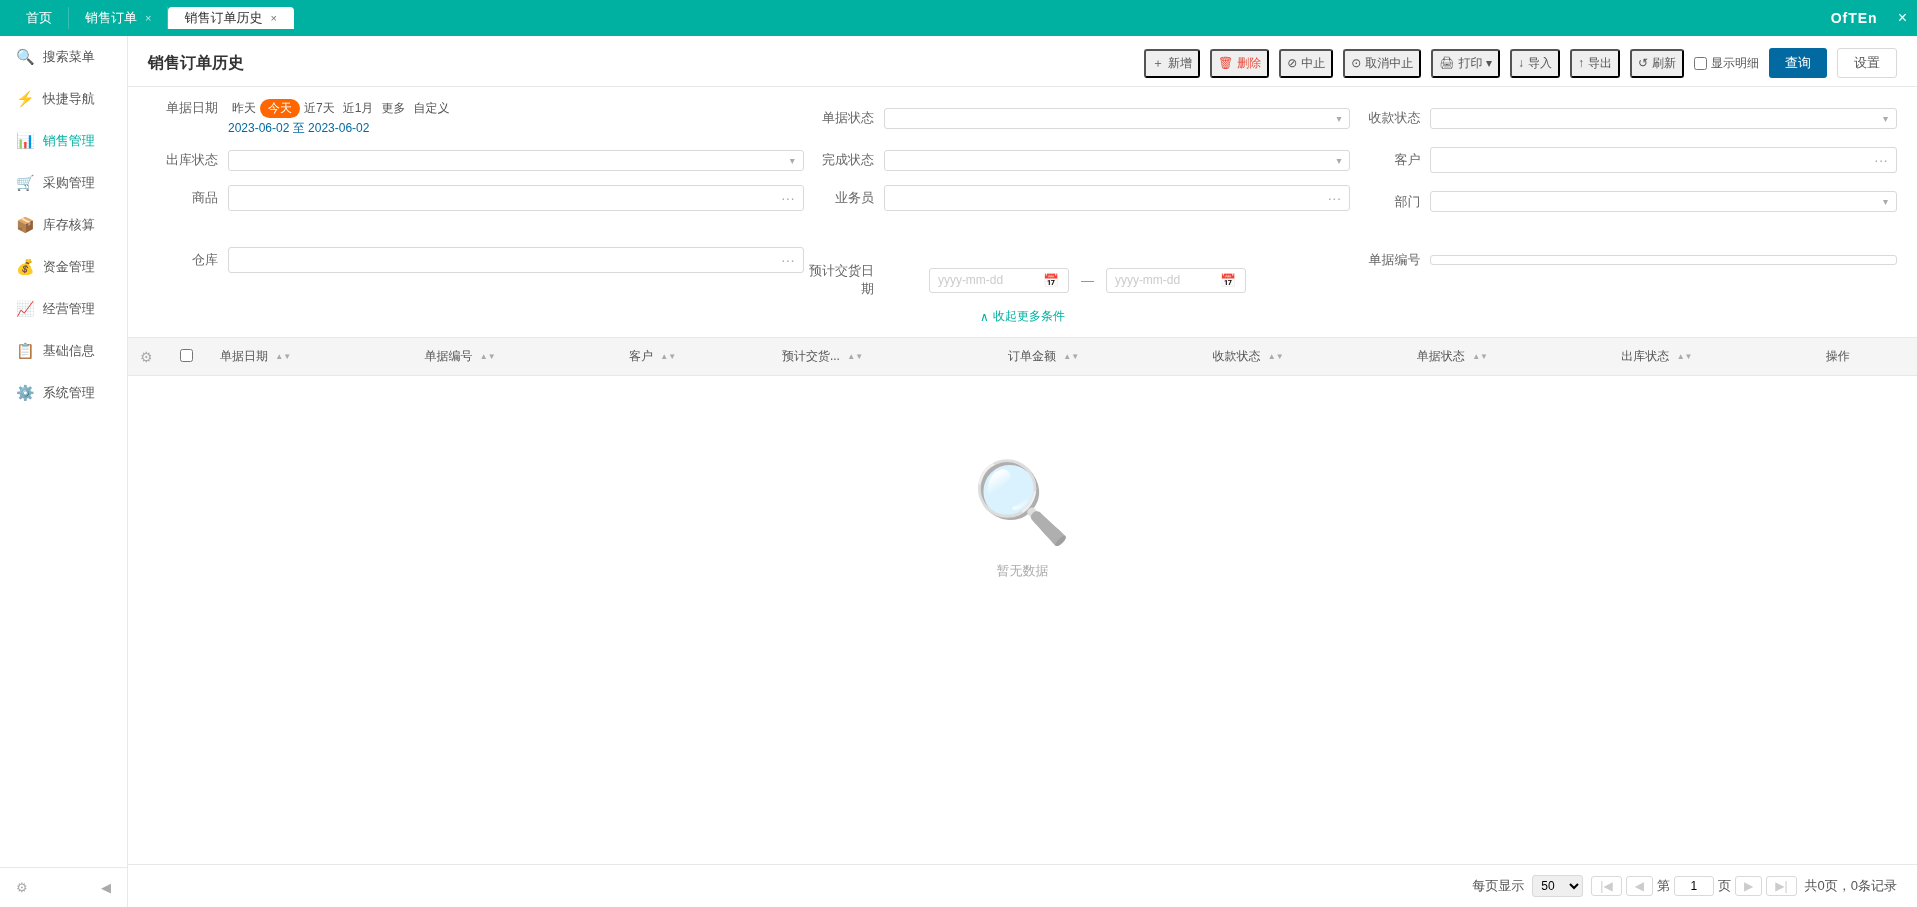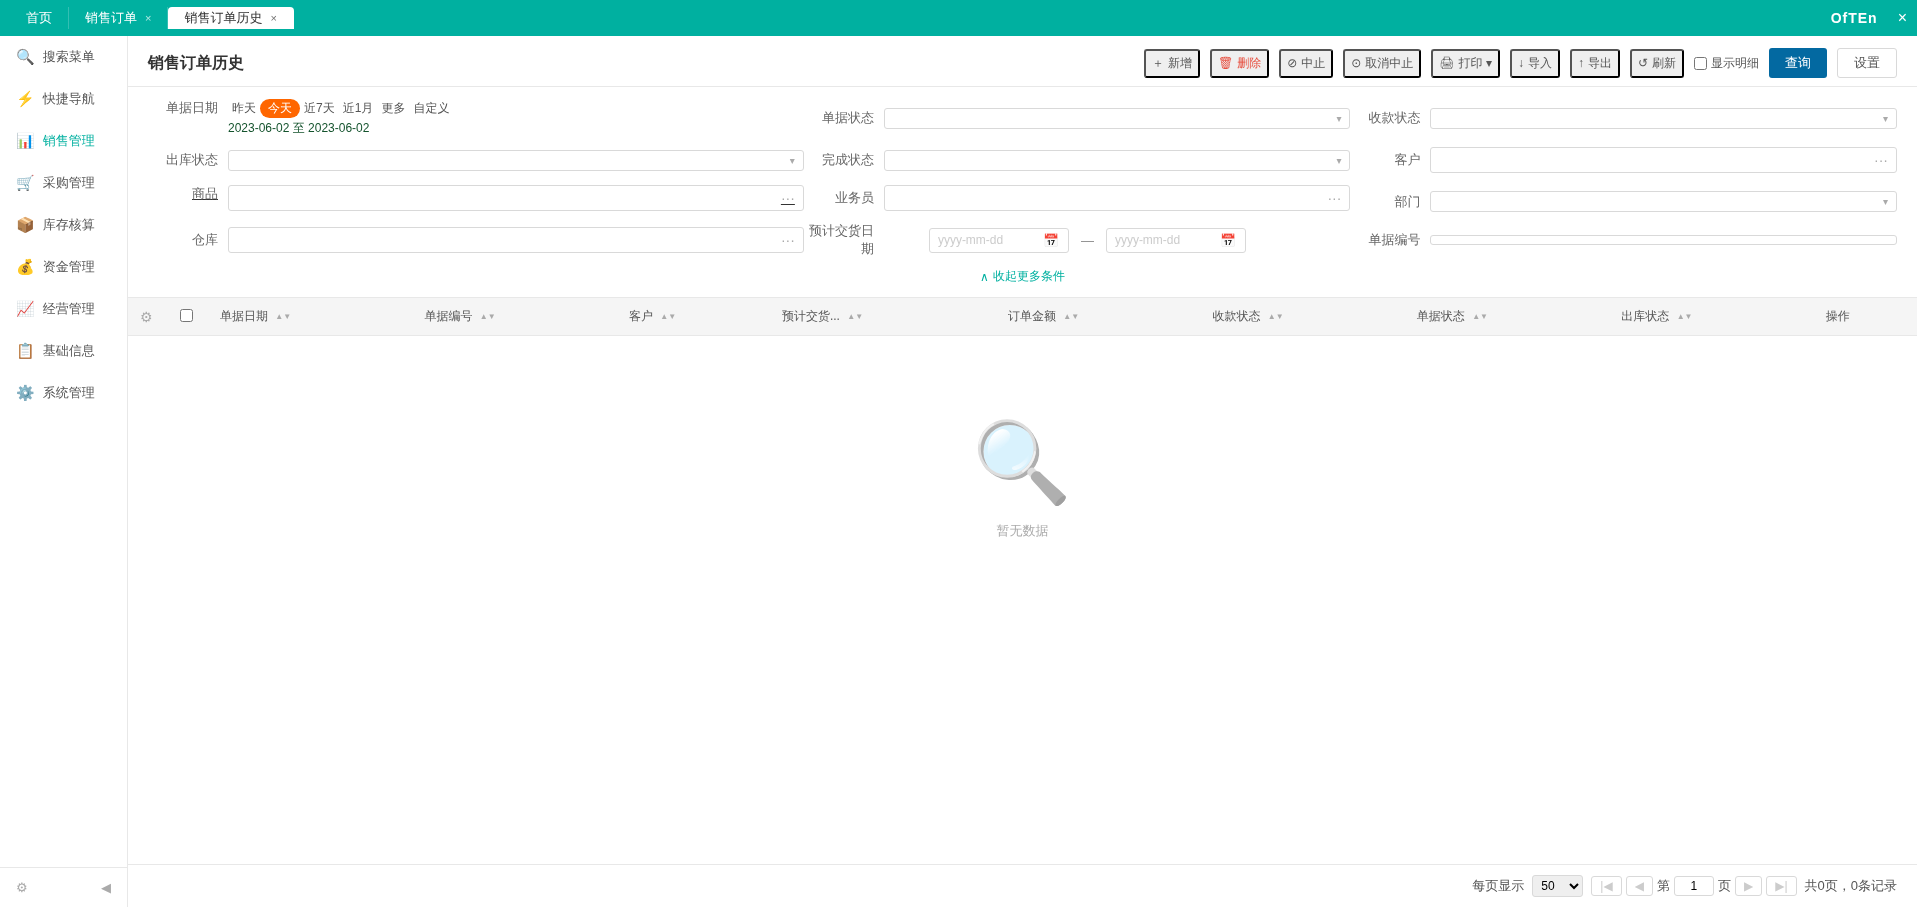--- a/index.html
+++ b/index.html
@@ -39,21 +39,21 @@
     .checkbox-display { display: flex; align-items: center; gap: 4px; font-size: 12px; color: #555; }
     .checkbox-display input { cursor: pointer; }
 
     
     .filter-area { background: white; padding: 12px 20px; border-bottom: 1px solid #e8e8e8; }
     .filter-row { display: flex; align-items: center; margin-bottom: 10px; gap: 0; }
     .filter-label { width: 80px; color: #666; font-size: 13px; text-align: right; padding-right: 10px; flex-shrink: 0; }
     .date-quick { display: flex; align-items: center; flex-wrap: nowrap; }
     .date-quick-btn { font-size: 12px; color: #555; cursor: pointer; padding: 1px 4px; border-radius: 3px; }
     .date-quick-btn.active { background: #ff6600; color: white; border-radius: 10px; padding: 1px 8px; }
-    .date-range { font-size: 12px; color: #14532d; margin-top: 2px; }
+    .date-range { font-size: 12px; color: #0369a1; margin-top: 2px; }
     .select-control { display: flex; align-items: center; border: 1px solid #d9d9d9; border-radius: 3px; padding: 4px 8px; min-width: 200px; background: white; cursor: pointer; }
     .select-control .arrow { margin-left: auto; color: #aaa; font-size: 10px; }
     .input-with-dots { display: flex; align-items: center; border: 1px solid #d9d9d9; border-radius: 3px; padding: 4px 8px; min-width: 200px; background: white; cursor: pointer; color: #aaa; }
     .input-with-dots .dots { margin-left: auto; color: #aaa; font-size: 14px; }
     .date-input { display: flex; align-items: center; border: 1px solid #d9d9d9; border-radius: 3px; padding: 4px 8px; min-width: 140px; background: white; cursor: pointer; }
     .date-input .cal-icon { margin-left: auto; color: #aaa; }
     .date-separator { margin: 0 8px; color: #888; }
     .filter-collapse { display: flex; align-items: center; justify-content: center; color: #00b0a0; font-size: 12px; cursor: pointer; margin-top: 4px; }
     .filter-collapse .icon { margin-right: 4px; }
 
@@ -243,21 +243,21 @@
         <div style="display:flex;align-items:center;flex:1;">
           <span class="filter-label">客户</span>
           <div class="input-with-dots" style="flex:1;">
             <span></span>
             <span class="dots">···</span>
           </div>
         </div>
       </div>
 
       <div class="filter-row">
-        <div style="display:flex;flex:1.2;text-decoration:underline;">
+        <div style="display:flex;align-items:center;flex:1.2;">
           <span class="filter-label">商品</span>
           <div class="input-with-dots" style="flex:1;">
             <span></span>
             <span class="dots">···</span>
           </div>
         </div>
         <div style="display:flex;align-items:center;flex:1;">
           <span class="filter-label">业务员</span>
           <div class="input-with-dots" style="flex:1;">
             <span></span>
@@ -274,21 +274,21 @@
       </div>
 
       <div class="filter-row">
         <div style="display:flex;align-items:center;flex:1.2;">
           <span class="filter-label">仓库</span>
           <div class="input-with-dots" style="flex:1;">
             <span></span>
             <span class="dots">···</span>
           </div>
         </div>
-        <div style="display:flex;align-items:center;flex:1;">
+        <div style="display:flex;align-items:center;flex:1;margin-top:40px;">
           <span class="filter-label">预计交货日期</span>
           <div style="display:flex;align-items:center;gap:4px;padding-left:45px;">
             <div class="date-input">
               <span style="color:#ccc;font-size:12px;">yyyy-mm-dd</span>
               <span class="cal-icon">📅</span>
             </div>
             <span class="date-separator">—</span>
             <div class="date-input">
               <span style="color:#ccc;font-size:12px;">yyyy-mm-dd</span>
               <span class="cal-icon">📅</span>

